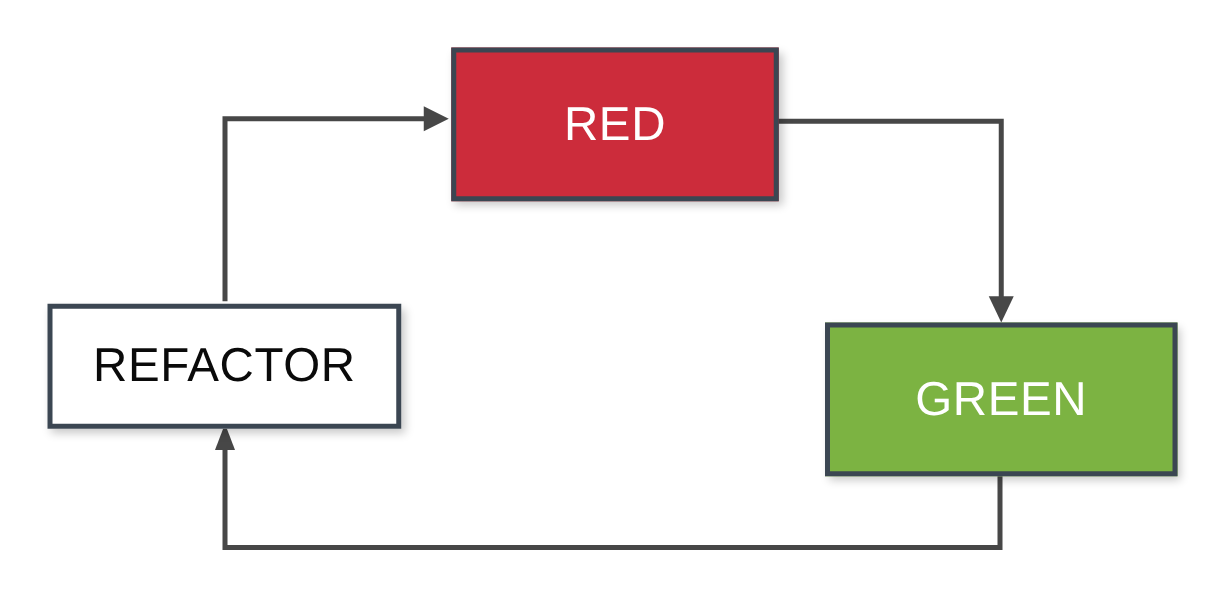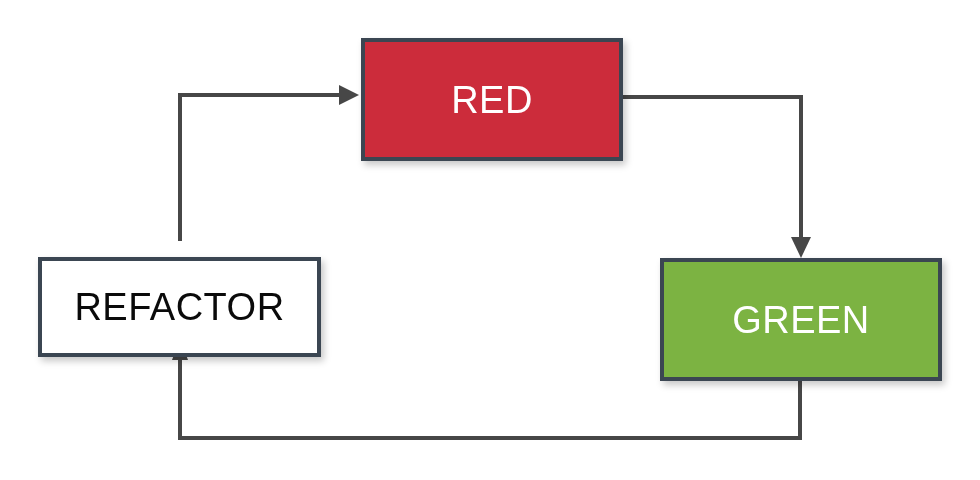--- a/index.html
+++ b/index.html
@@ -54,21 +54,21 @@
   #node-green {
     left: 660px;
     top: 258px;
     width: 282px;
     height: 123px;
     background: #7cb342;
   }
   #node-green .node-label { color: #ffffff; }
   #node-refactor {
     left: 38px;
-    top: 257px;
+    top: 243px;
     width: 283px;
     height: 100px;
     background: #ffffff;
   }
   #node-refactor .node-label { color: #0a0a0a; }
 </style>
 </head>
 <body>
 
 <div id="canvas">

